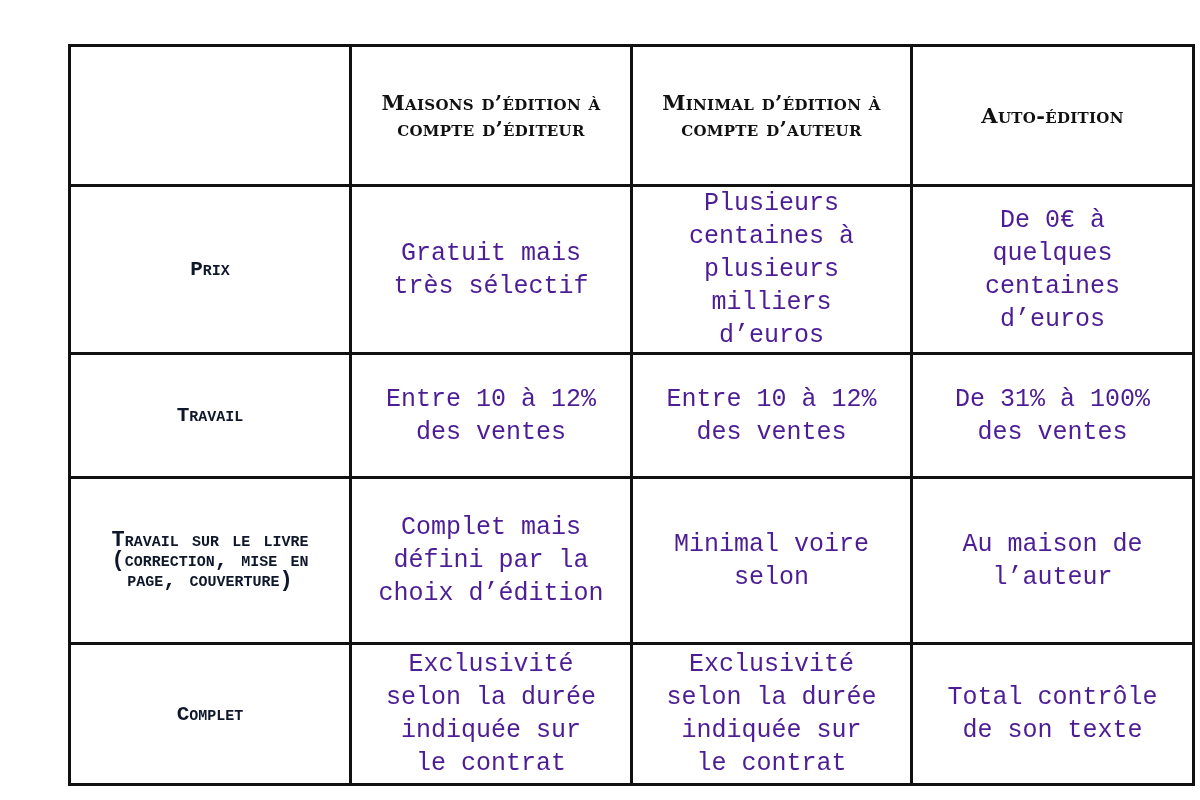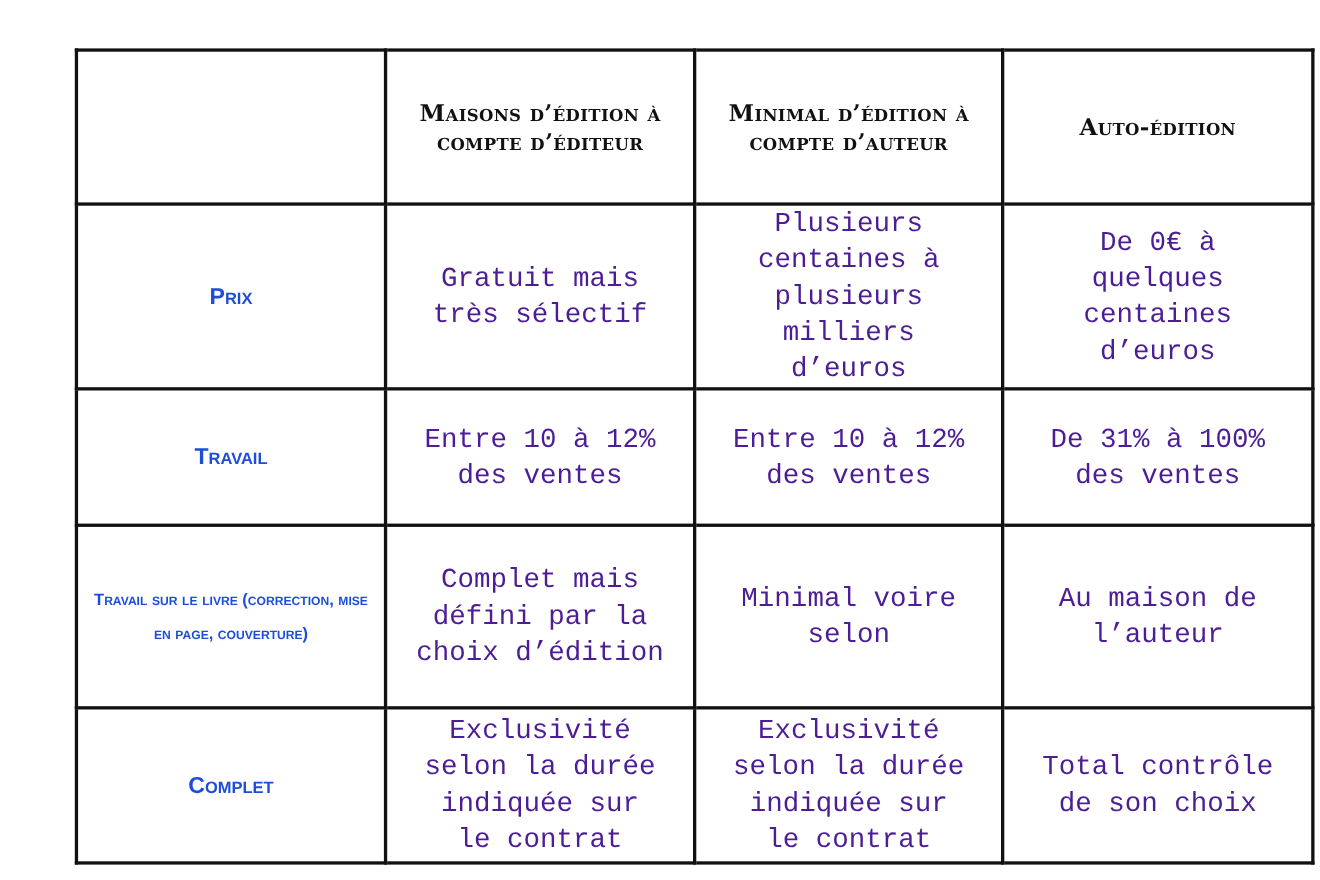--- a/index.html
+++ b/index.html
@@ -45,30 +45,30 @@
     .hdr {
       font-family: "DejaVu Serif", "Liberation Serif", serif;
       font-weight: bold;
       font-variant: small-caps;
       font-size: 21px;
       line-height: 26px;
       color: #111111;
       letter-spacing: 0.3px;
     }
     .rowlabel {
-      font-family: Liberation Sans, sans-serif;
+      font-family: Liberation Mono, monospace;
       font-weight: bold;
       font-variant: small-caps;
       font-size: 21px;
       line-height: 31px;
-      color: #1d4ed8;
+      color: #0f172a;
     }
     .rowlabel.multi {
-      font-size: 15px;
-      line-height: 31px;
+      font-size: 22px;
+      line-height: 20px;
     }
     .cell {
       font-family: Liberation Mono, monospace;
       font-size: 25px;
       line-height: 33px;
       color: #4c1d95;
     }
     .txt { display: inline-block; max-width: 250px; }
   </style>
 </head>
@@ -145,18 +145,18 @@
         <td>
           <span class="rowlabel txt">Complet</span>
         </td>
         <td>
           <span class="cell txt" style="max-width:220px">Exclusivité selon la durée indiquée sur le contrat</span>
         </td>
         <td>
           <span class="cell txt" style="max-width:220px">Exclusivité selon la durée indiquée sur le contrat</span>
         </td>
         <td>
-          <span class="cell txt" style="max-width:240px">Total contrôle de son choix</span>
+          <span class="cell txt" style="max-width:240px">Total contrôle de son texte</span>
         </td>
       </tr>
     </tbody>
   </table>
 </div>
 
 </body></html>

